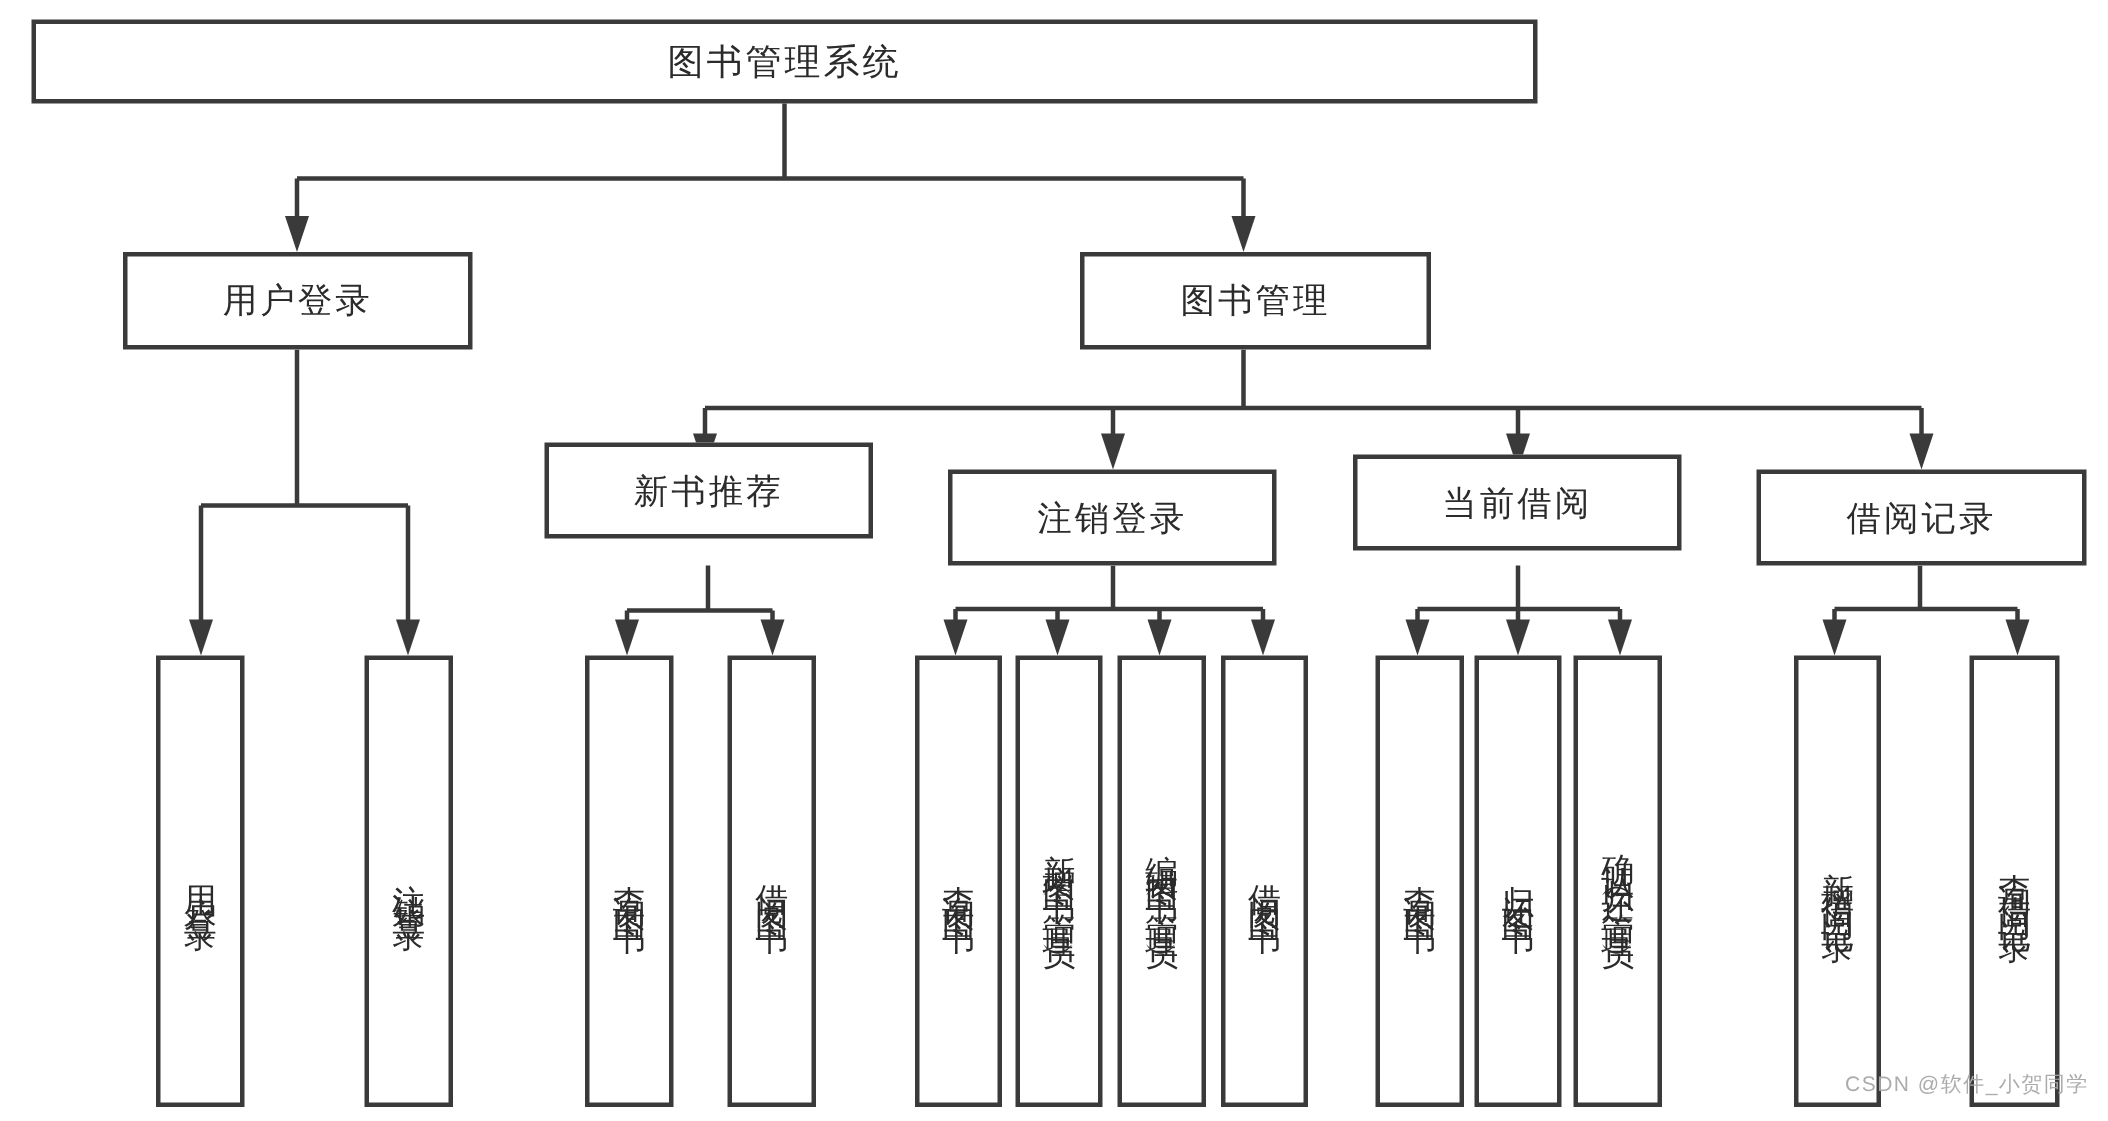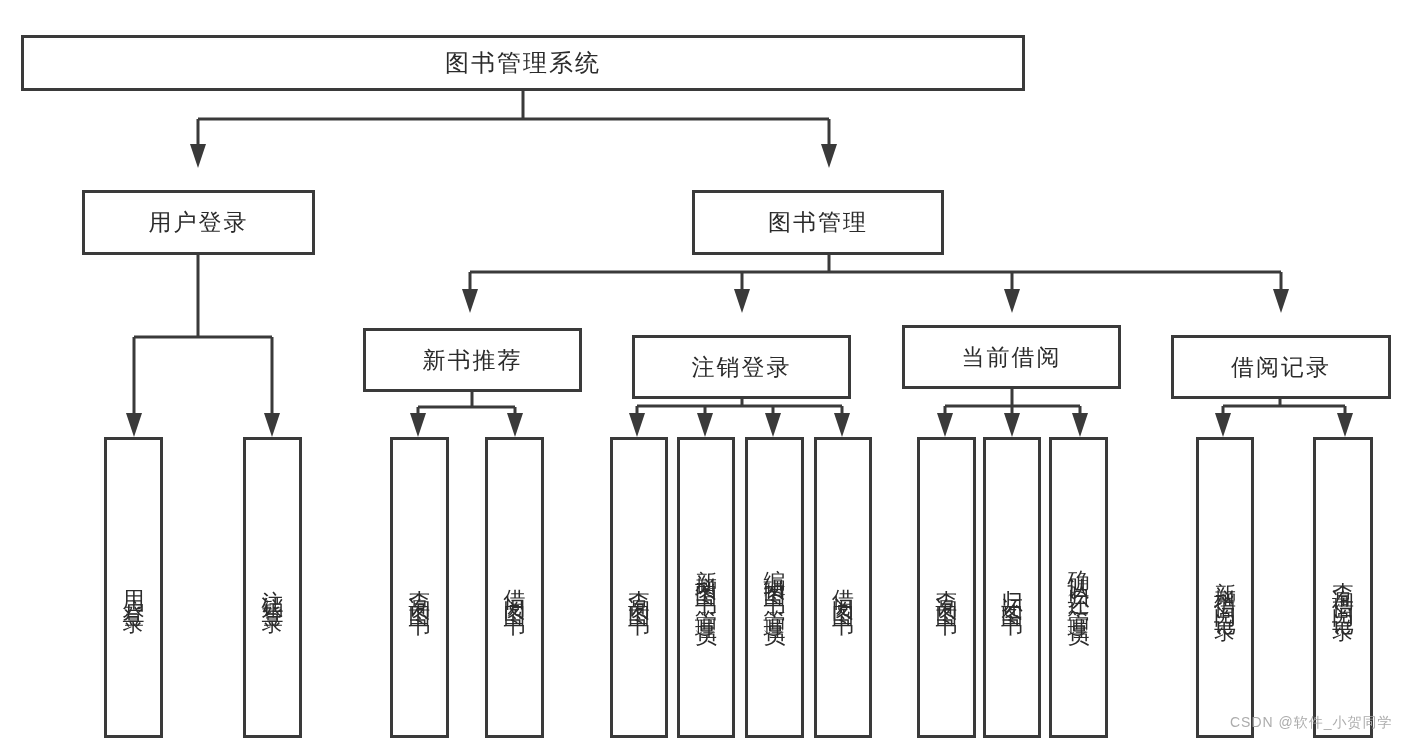--- a/index.html
+++ b/index.html
@@ -4,21 +4,21 @@
 <style>
   html, body { margin: 0; padding: 0; background: #ffffff; }
   body { width: 1405px; height: 747px; overflow: hidden;
          font-family: "Liberation Sans", sans-serif; }
   .stage { position: relative; width: 1405px; height: 747px; background: #ffffff; }
   .wires { position: absolute; left: 0; top: 0; z-index: 1; }
   .node { position: absolute; box-sizing: border-box; background: #ffffff;
           border: 3px solid #3a3a3a; color: #2b2b2b; z-index: 2;
           display: flex; align-items: center; justify-content: center;
           text-align: center; }
-  .hbox { font-size: 23px; letter-spacing: 2px; white-space: nowrap; margin-top: 22px; }
+  .hbox { font-size: 23px; letter-spacing: 2px; white-space: nowrap; }
   .root { font-size: 24px; letter-spacing: 2px; }
   .vbox { top: 437px; height: 301px; font-size: 22px;
           writing-mode: vertical-rl; text-orientation: mixed;
           letter-spacing: 8px; line-height: 1; }
   .watermark { position: absolute; left: 1230px; top: 714px; z-index: 10;
                font-size: 14px; color: rgba(168,168,168,0.95);
                letter-spacing: 1px; white-space: nowrap; }
 </style>
 </head>
 <body>
@@ -52,23 +52,23 @@
         <polygon points="1004,413 1020,413 1012,437" fill="#3a3a3a"></polygon>
         <polygon points="1072,413 1088,413 1080,437" fill="#3a3a3a"></polygon>
         <polygon points="1215,413 1231,413 1223,437" fill="#3a3a3a"></polygon>
         <polygon points="1337,413 1353,413 1345,437" fill="#3a3a3a"></polygon>
       </g>
   </svg>
 
   <div class="node hbox root" style="left:21px;top:13px;width:1004px;height:56px">图书管理系统</div>
 
   <div class="node hbox" style="left:82px;top:168px;width:233px;height:65px">用户登录</div>
-  <div class="node hbox" style="left:692px;top:168px;width:252px;height:65px">图书管理</div>
+  <div class="node hbox" style="left:720px;top:168px;width:234px;height:65px">图书管理</div>
 
-  <div class="node hbox" style="left:363px;top:306px;width:219px;height:64px">新书推荐</div>
+  <div class="node hbox" style="left:363px;top:295px;width:219px;height:64px">新书推荐</div>
   <div class="node hbox" style="left:632px;top:313px;width:219px;height:64px">注销登录</div>
   <div class="node hbox" style="left:902px;top:303px;width:219px;height:64px">当前借阅</div>
   <div class="node hbox" style="left:1171px;top:313px;width:220px;height:64px">借阅记录</div>
 
   <div class="node vbox" style="left:104px;width:59px">用户登录</div>
   <div class="node vbox" style="left:243px;width:59px">注销登录</div>
 
   <div class="node vbox" style="left:390px;width:59px">查询图书</div>
   <div class="node vbox" style="left:485px;width:59px">借阅图书</div>
 

